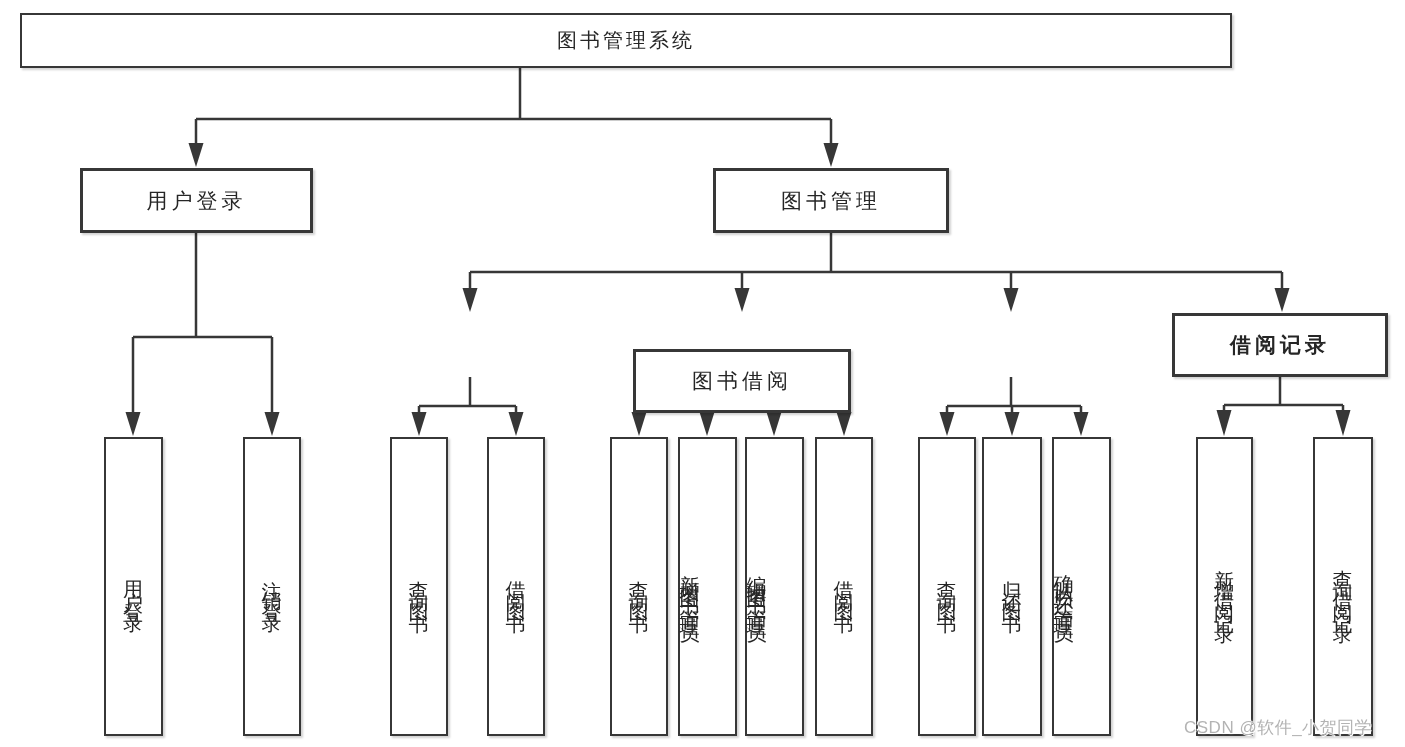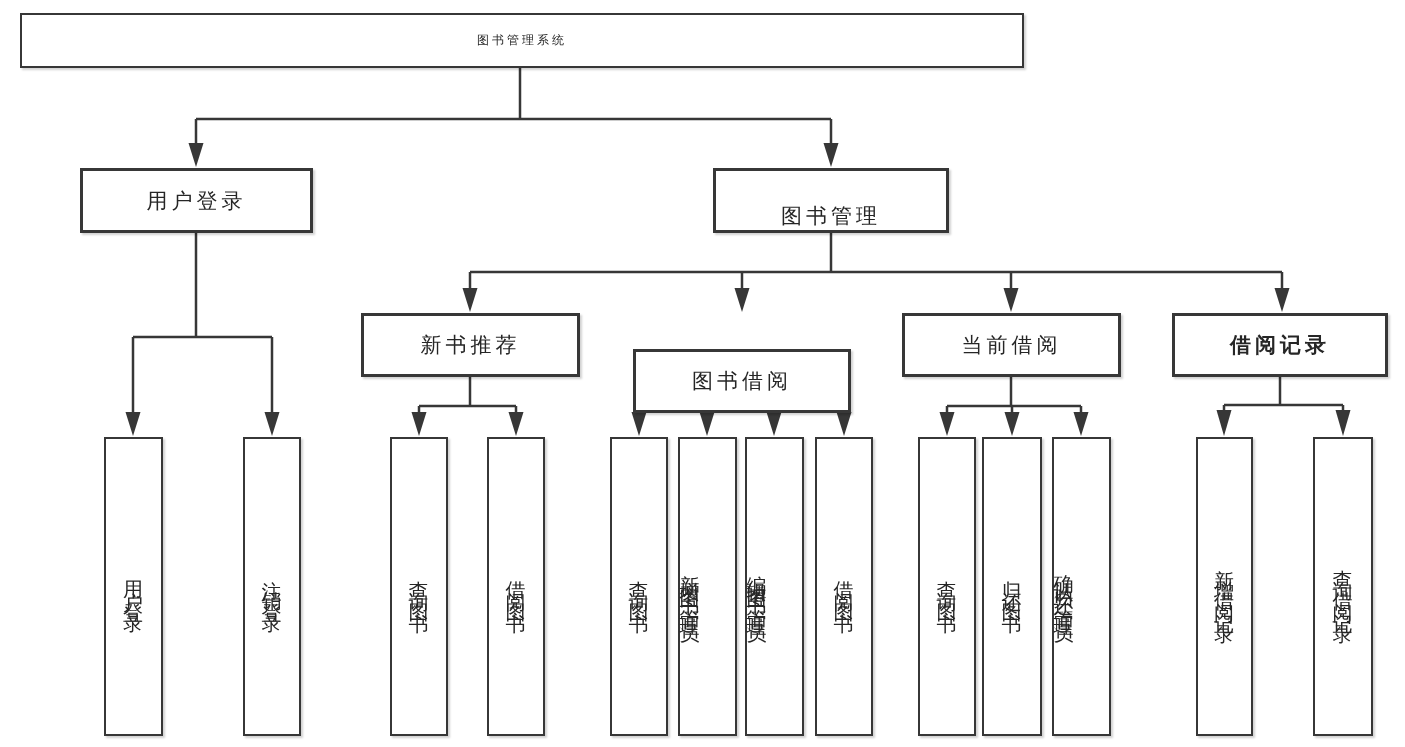--- a/index.html
+++ b/index.html
@@ -15,23 +15,23 @@
     background: #ffffff;
     border: 3px solid #373737;
     display: flex;
     align-items: center;
     justify-content: center;
     box-shadow: 2px 2px 2px rgba(0,0,0,0.18);
     white-space: nowrap;
   }
 
   .node-root {
-    left: 20px; top: 13px; width: 1004px; height: 55px;
+    left: 20px; top: 13px; width: 1212px; height: 55px;
     border-width: 2px;
-    font-size: 12px;
+    font-size: 20px;
     letter-spacing: 3px;
   }
 
   .node-l2, .node-l3 {
     height: 65px;
     font-size: 21px;
     letter-spacing: 4px;
   }
   .node-l2 { top: 168px; }
   .node-l3 { top: 313px; height: 64px; }
@@ -146,33 +146,27 @@
     </g>
   </svg>
 
   <div class="node node-root">
     <span>图书管理系统</span>
   </div>
 
   <div class="node node-l2" style="left:80px; width:233px;">
     <span>用户登录</span>
   </div>
-  <div class="node node-l2" style="left:713px; width:236px;align-items:flex-end;">
+  <div class="node node-l2" style="left:713px; width:236px;">
     <span>图书管理</span>
   </div>
 
-  <div class="node node-l3" style="left:361px; width:219px;">
-    <span>新书推荐</span>
-  </div>
   <div class="node node-l3" style="left:633px; width:218px;margin-top:36px;">
     <span>图书借阅</span>
   </div>
-  <div class="node node-l3" style="left:902px; width:219px;">
-    <span>当前借阅</span>
-  </div>
   <div class="node node-l3" style="left:1172px; width:216px;font-weight:bold;">
     <span>借阅记录</span>
   </div>
 
   <div class="leaf" style="left:104px; width:59px;">
     <span class="vtext">用户登录</span>
   </div>
   <div class="leaf" style="left:243px; width:58px;">
     <span class="vtext">注销登录</span>
   </div>
@@ -207,14 +201,15 @@
     <span class="vtext">确认归还（管理员）</span>
   </div>
 
   <div class="leaf" style="left:1196px; width:57px;">
     <span class="vtext">新增借阅记录</span>
   </div>
   <div class="leaf" style="left:1313px; width:60px;">
     <span class="vtext">查询借阅记录</span>
   </div>
 
+  <div class="watermark">CSDN @软件_小贺同学</div>
 
 </div>
 
 </body></html>

